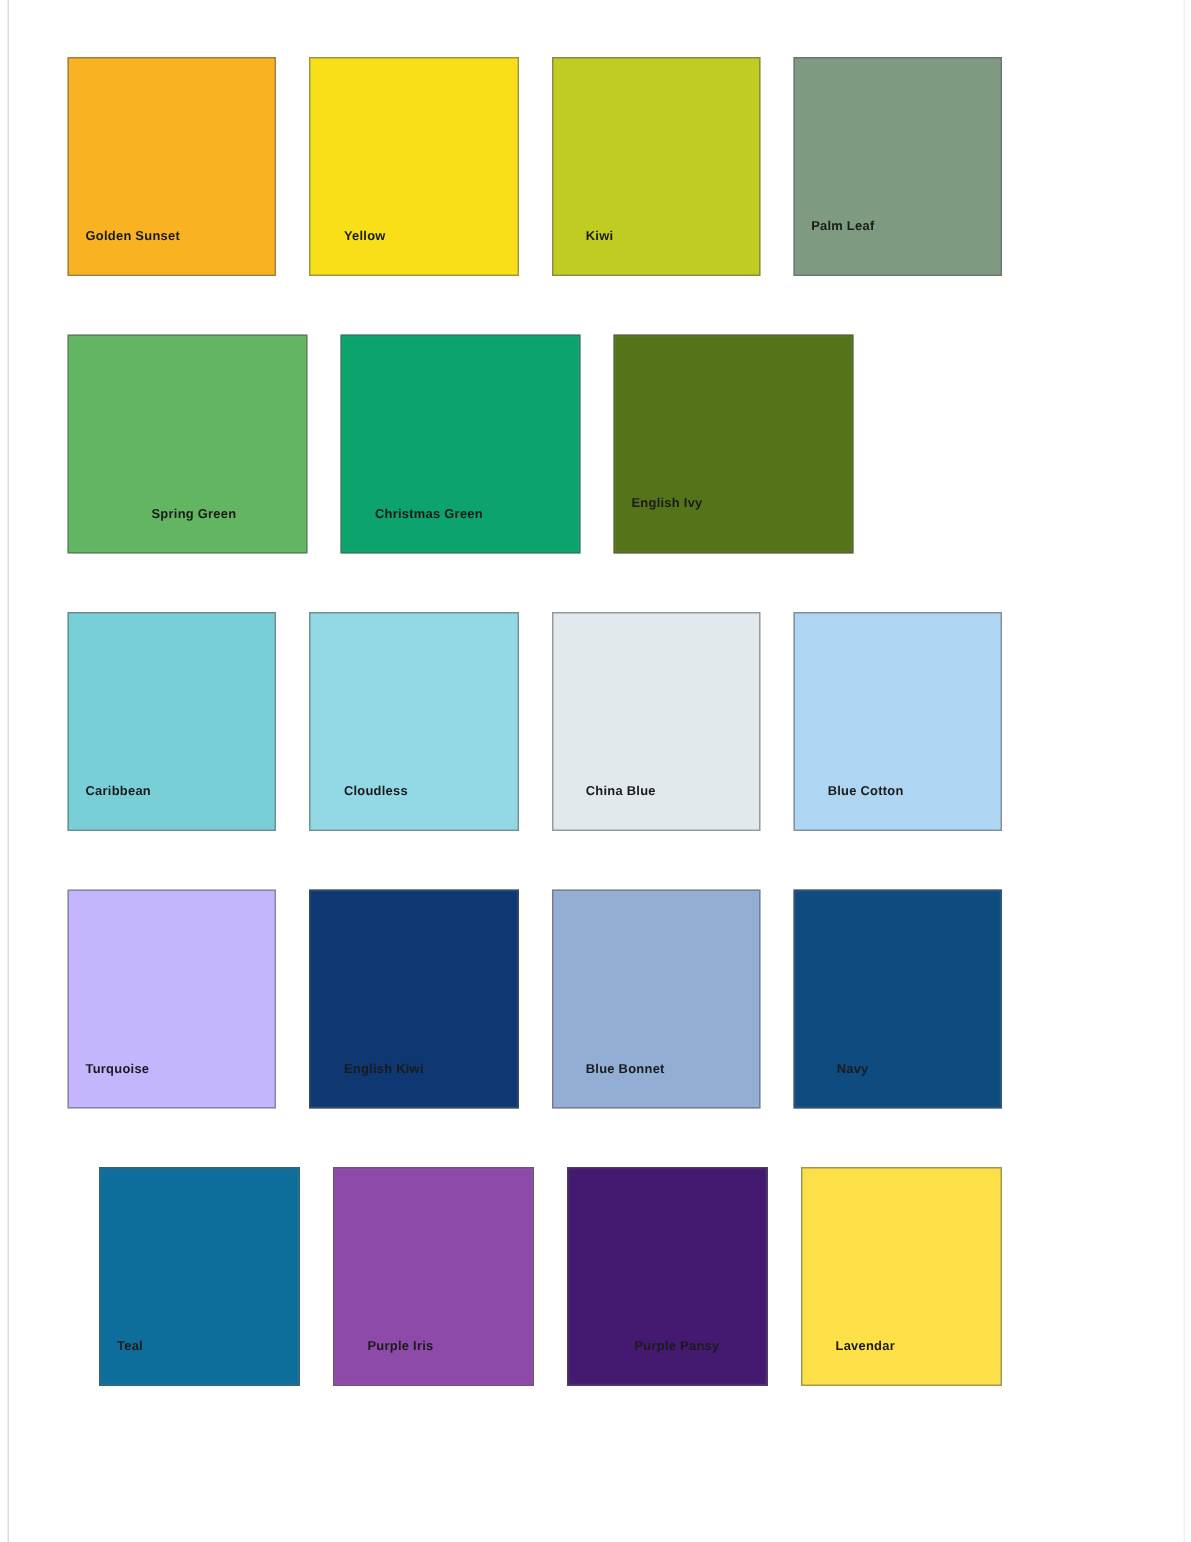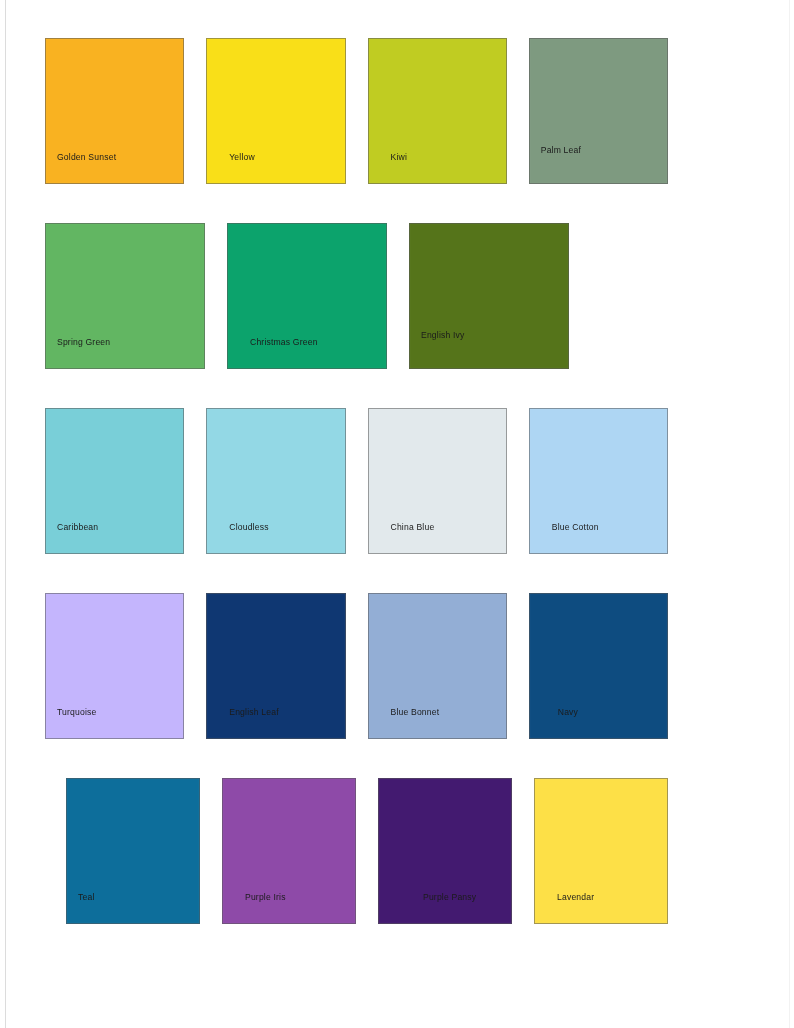--- a/index.html
+++ b/index.html
@@ -37,20 +37,21 @@
     width: 1px;
     height: 1028px;
     background: #f2f2f2;
   }
 
   .swatch-grid {
     position: absolute;
     left: 45px;
     top: 38px;
     width: 623px;
+    font-weight: bold;
   }
 
   .swatch-row {
     display: flex;
     gap: 22px;
     margin-bottom: 39px;
   }
   .swatch-row:last-child { margin-bottom: 0; }
 
   .swatch {
@@ -108,21 +109,21 @@
       <div class="swatch lbl-in2" style="background-color: rgb(192, 204, 34); border-color: rgba(90, 90, 90, 0.55);">
         <span class="swatch-label" style="color: rgb(27, 27, 27);">Kiwi</span>
       </div>
       <div class="swatch lbl-up" style="background-color: rgb(126, 154, 128); border-color: rgba(90, 90, 90, 0.55);">
         <span class="swatch-label" style="color: rgb(27, 27, 27);">Palm Leaf</span>
       </div>
     </div>
 
     <div class="swatch-row">
       <div class="swatch" style="background-color: rgb(98, 182, 98); border-color: rgba(90, 90, 90, 0.55);">
-        <span class="swatch-label" style="color: rgb(27, 27, 27);">Spring Green</span>
+        <span class="swatch-label" style="color: rgb(27, 27, 27); margin-left: 44px;">Spring Green</span>
       </div>
       <div class="swatch lbl-in2" style="background-color: rgb(12, 163, 108); border-color: rgba(90, 90, 90, 0.55);">
         <span class="swatch-label" style="color: rgb(27, 27, 27);">Christmas Green</span>
       </div>
       <div class="swatch lbl-up" style="background-color: rgb(85, 116, 26); border-color: rgba(90, 90, 90, 0.55);">
         <span class="swatch-label" style="color: rgb(27, 27, 27);">English Ivy</span>
       </div>
     </div>
 
     <div class="swatch-row">
@@ -138,21 +139,21 @@
       <div class="swatch lbl-in2" style="background-color: rgb(174, 214, 243); border-color: rgba(90, 90, 90, 0.55);">
         <span class="swatch-label" style="color: rgb(27, 27, 27);">Blue Cotton</span>
       </div>
     </div>
 
     <div class="swatch-row">
       <div class="swatch" style="background-color: #c4b5fd; border-color: rgba(90, 90, 90, 0.55);">
         <span class="swatch-label" style="color: rgb(27, 27, 27);">Turquoise</span>
       </div>
       <div class="swatch lbl-in2" style="background-color: rgb(15, 55, 114); border-color: rgba(90, 90, 90, 0.55);">
-        <span class="swatch-label" style="color: rgb(27, 27, 27);">English Leaf</span>
+        <span class="swatch-label" style="color: rgb(27, 27, 27);">English Kiwi</span>
       </div>
       <div class="swatch lbl-in2" style="background-color: rgb(147, 174, 213); border-color: rgba(90, 90, 90, 0.55);">
         <span class="swatch-label" style="color: rgb(27, 27, 27);">Blue Bonnet</span>
       </div>
       <div class="swatch lbl-in" style="background-color: rgb(14, 76, 128); border-color: rgba(90, 90, 90, 0.55);">
         <span class="swatch-label" style="color: rgb(27, 27, 27);">Navy</span>
       </div>
     </div>
 
     <div class="swatch-row">

